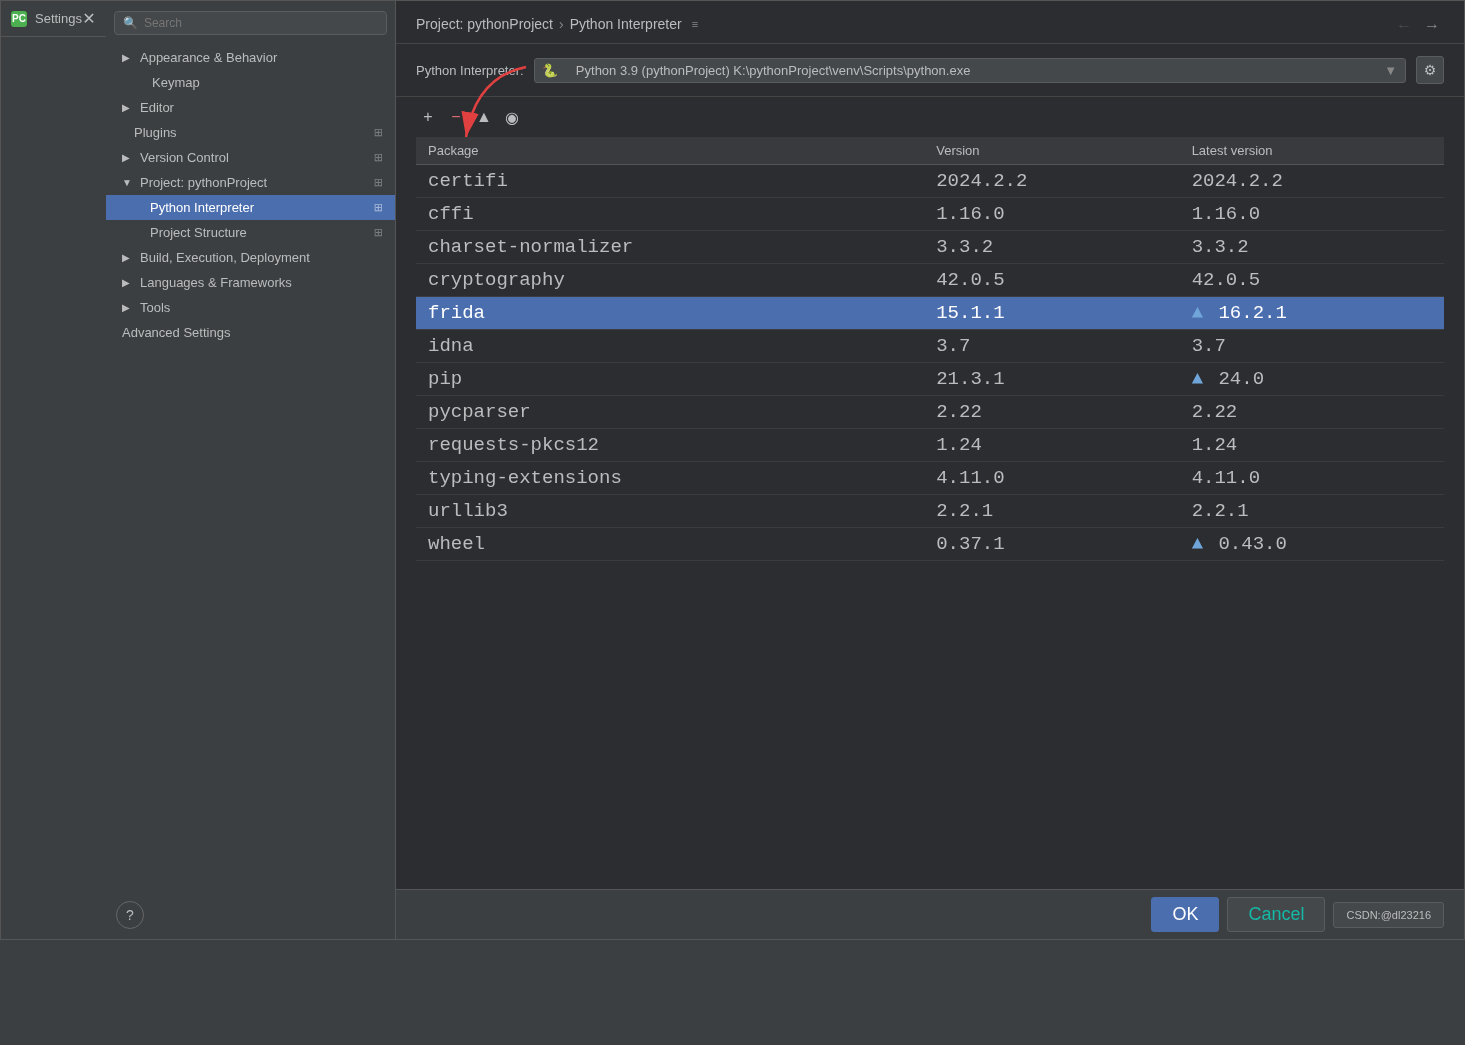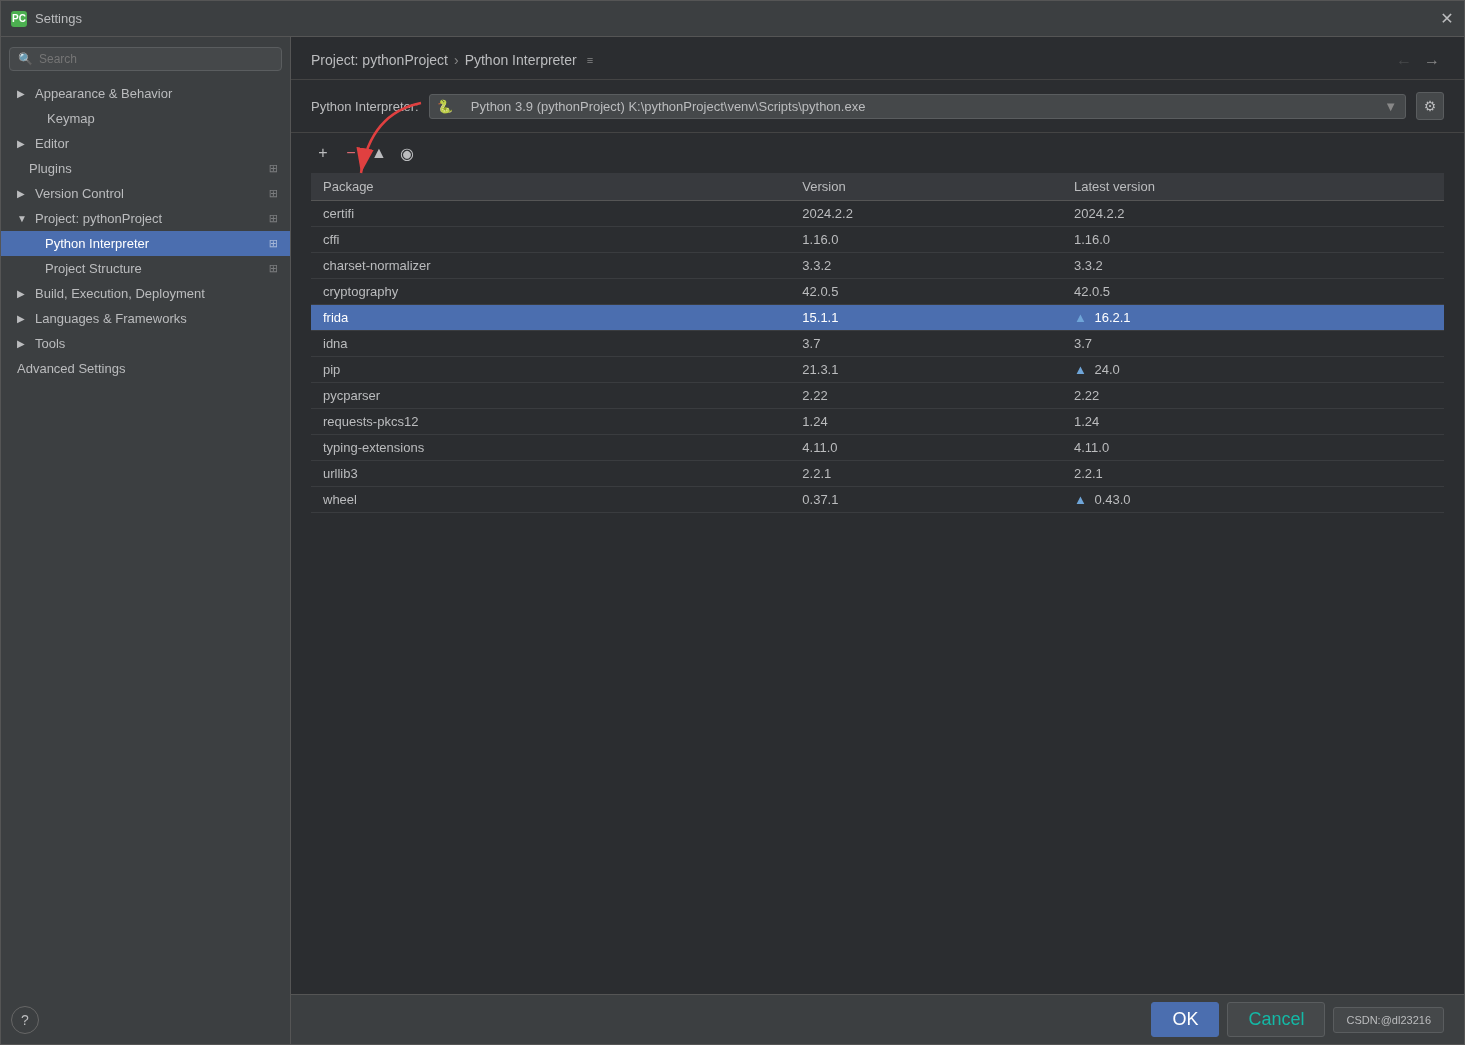--- a/index.html
+++ b/index.html
@@ -7,24 +7,24 @@
       font-family: 'Segoe UI', Arial, sans-serif;
       font-size: 13px;
       background: #3c3f41;
       color: #bbbcbe;
       width: 1465px;
       height: 1045px;
       overflow: hidden;
     }
     .window {
       width: 1465px;
-      height: 1045px;
+      height: 940px;
       background: #3c3f41;
       display: flex;
-      flex-direction: column;
+      flex-direction: row;
       border: 1px solid #555;
     }
     .title-bar {
       background: #3c3f41;
       height: 36px;
       display: flex;
       align-items: center;
       padding: 0 10px;
       border-bottom: 1px solid #555;
       flex-shrink: 0;
@@ -269,21 +269,22 @@
     }
     tbody tr.selected {
       background: #4b6eaf;
     }
     tbody tr.selected td {
       color: #fff;
     }
     tbody td {
       padding: 5px 12px;
       color: #bbbcbe;
-      font-size: 13px;
+      font-size: 19px;
+      font-family: Liberation Mono, monospace;
     }
     .upgrade-arrow {
       color: #6fa5d8;
       margin-right: 4px;
     }
     
     .bottom-bar {
       height: 50px;
       border-top: 1px solid #555;
       display: flex;

